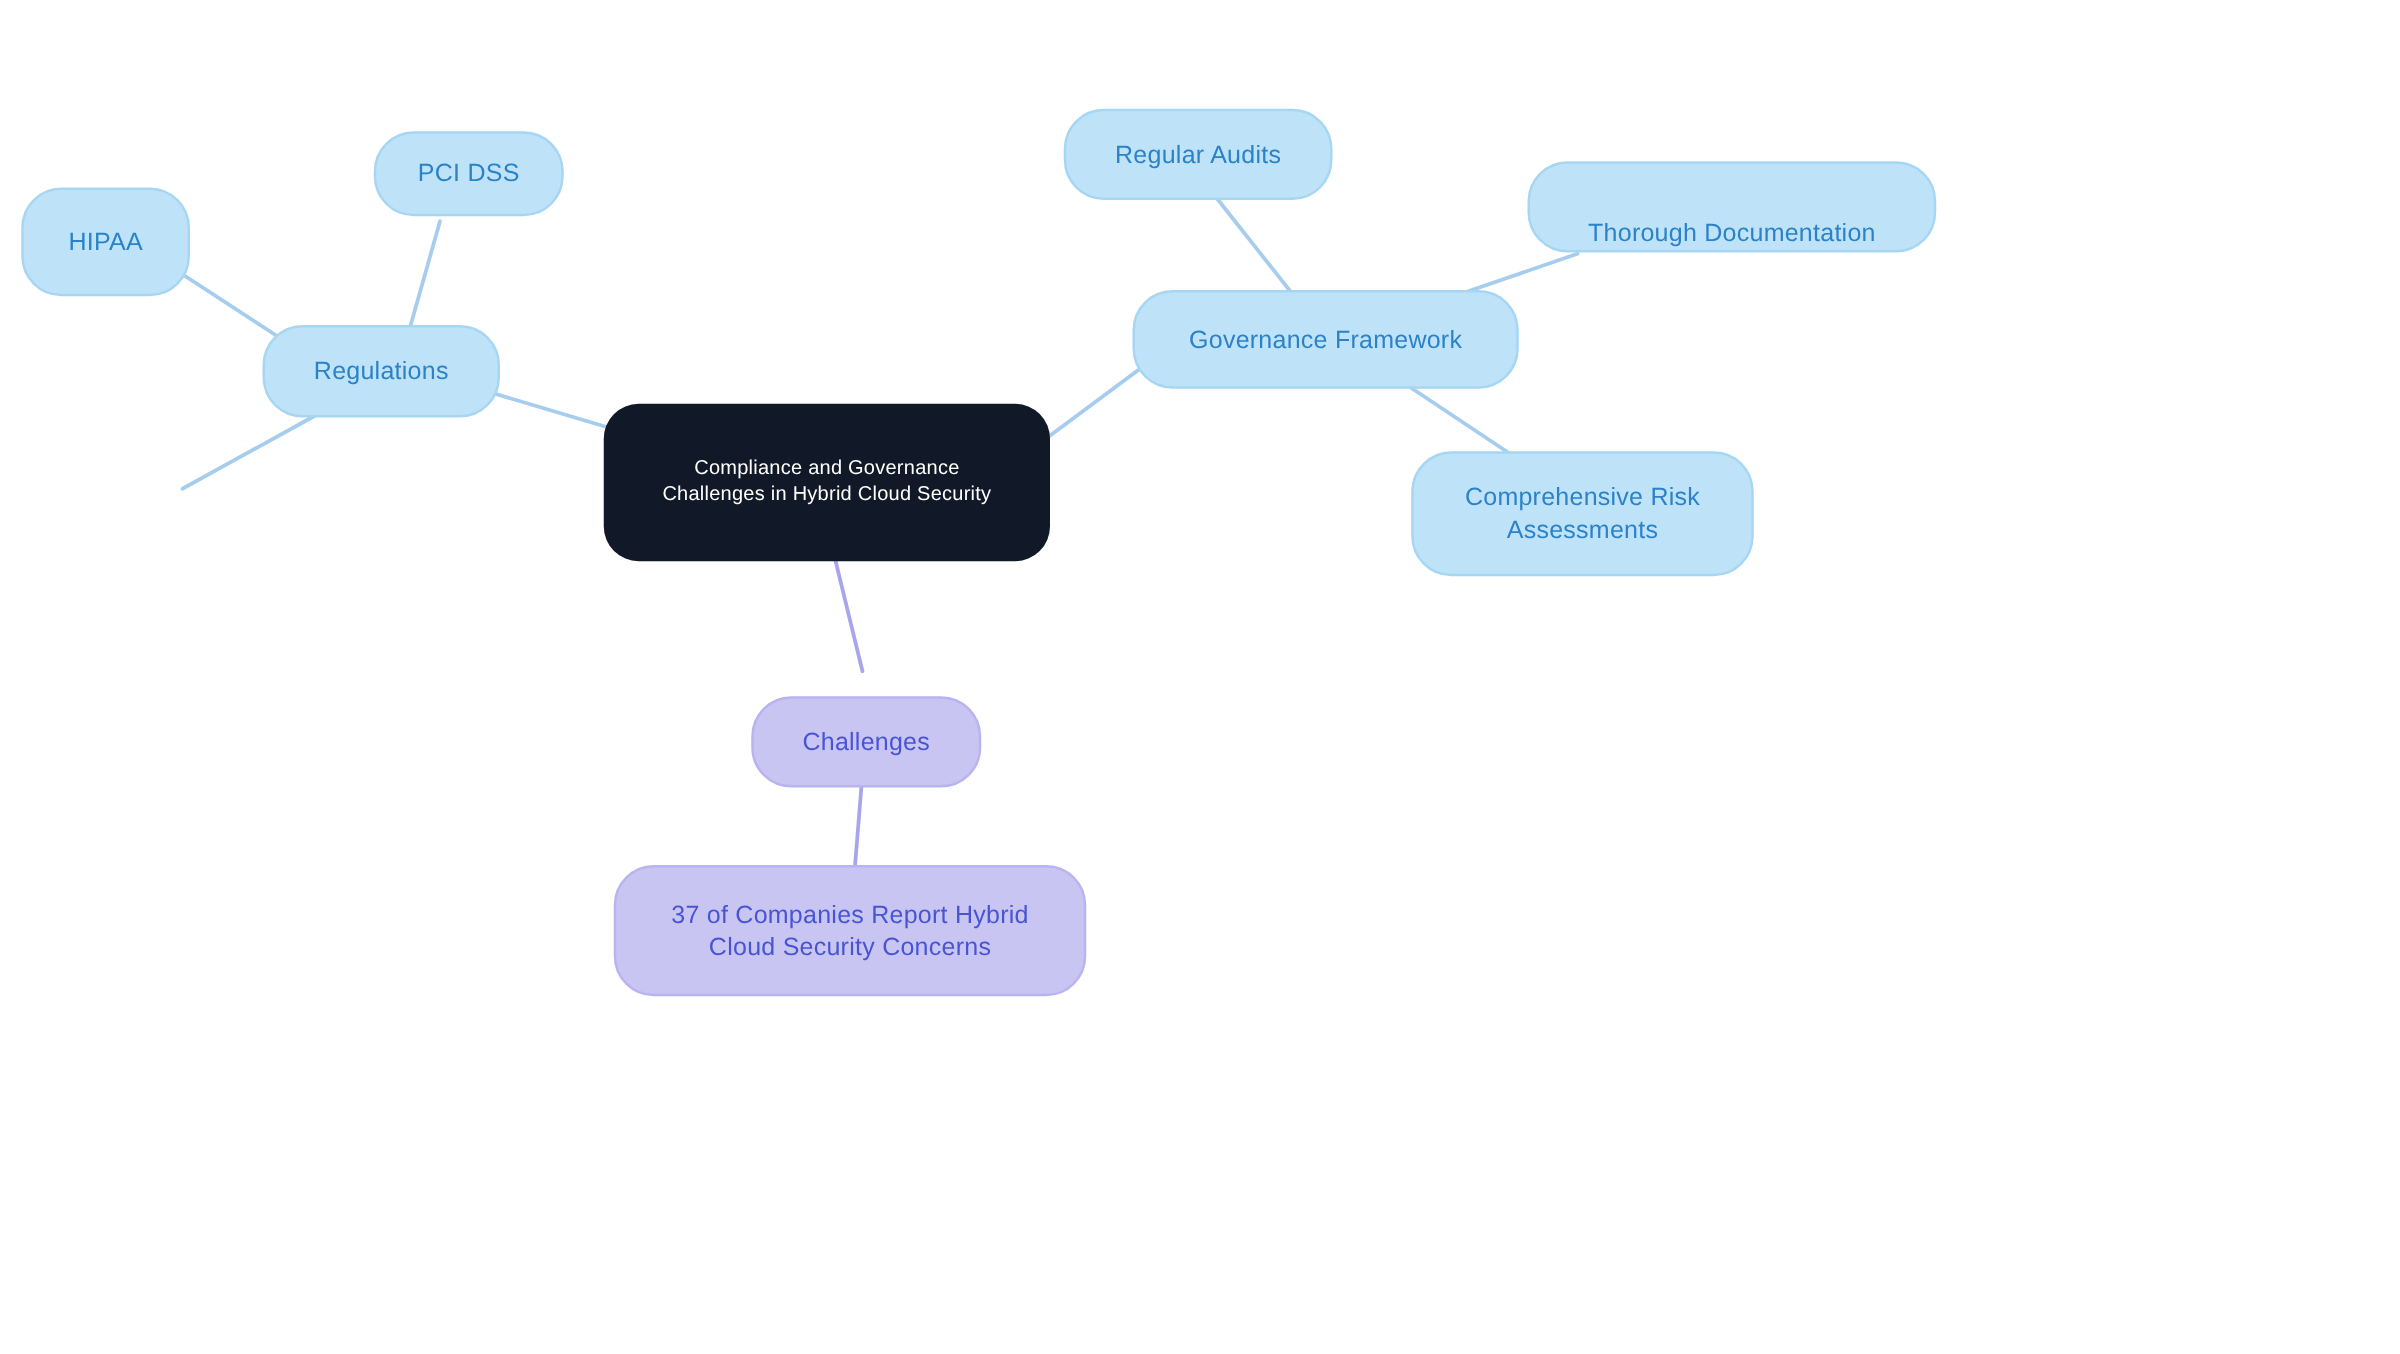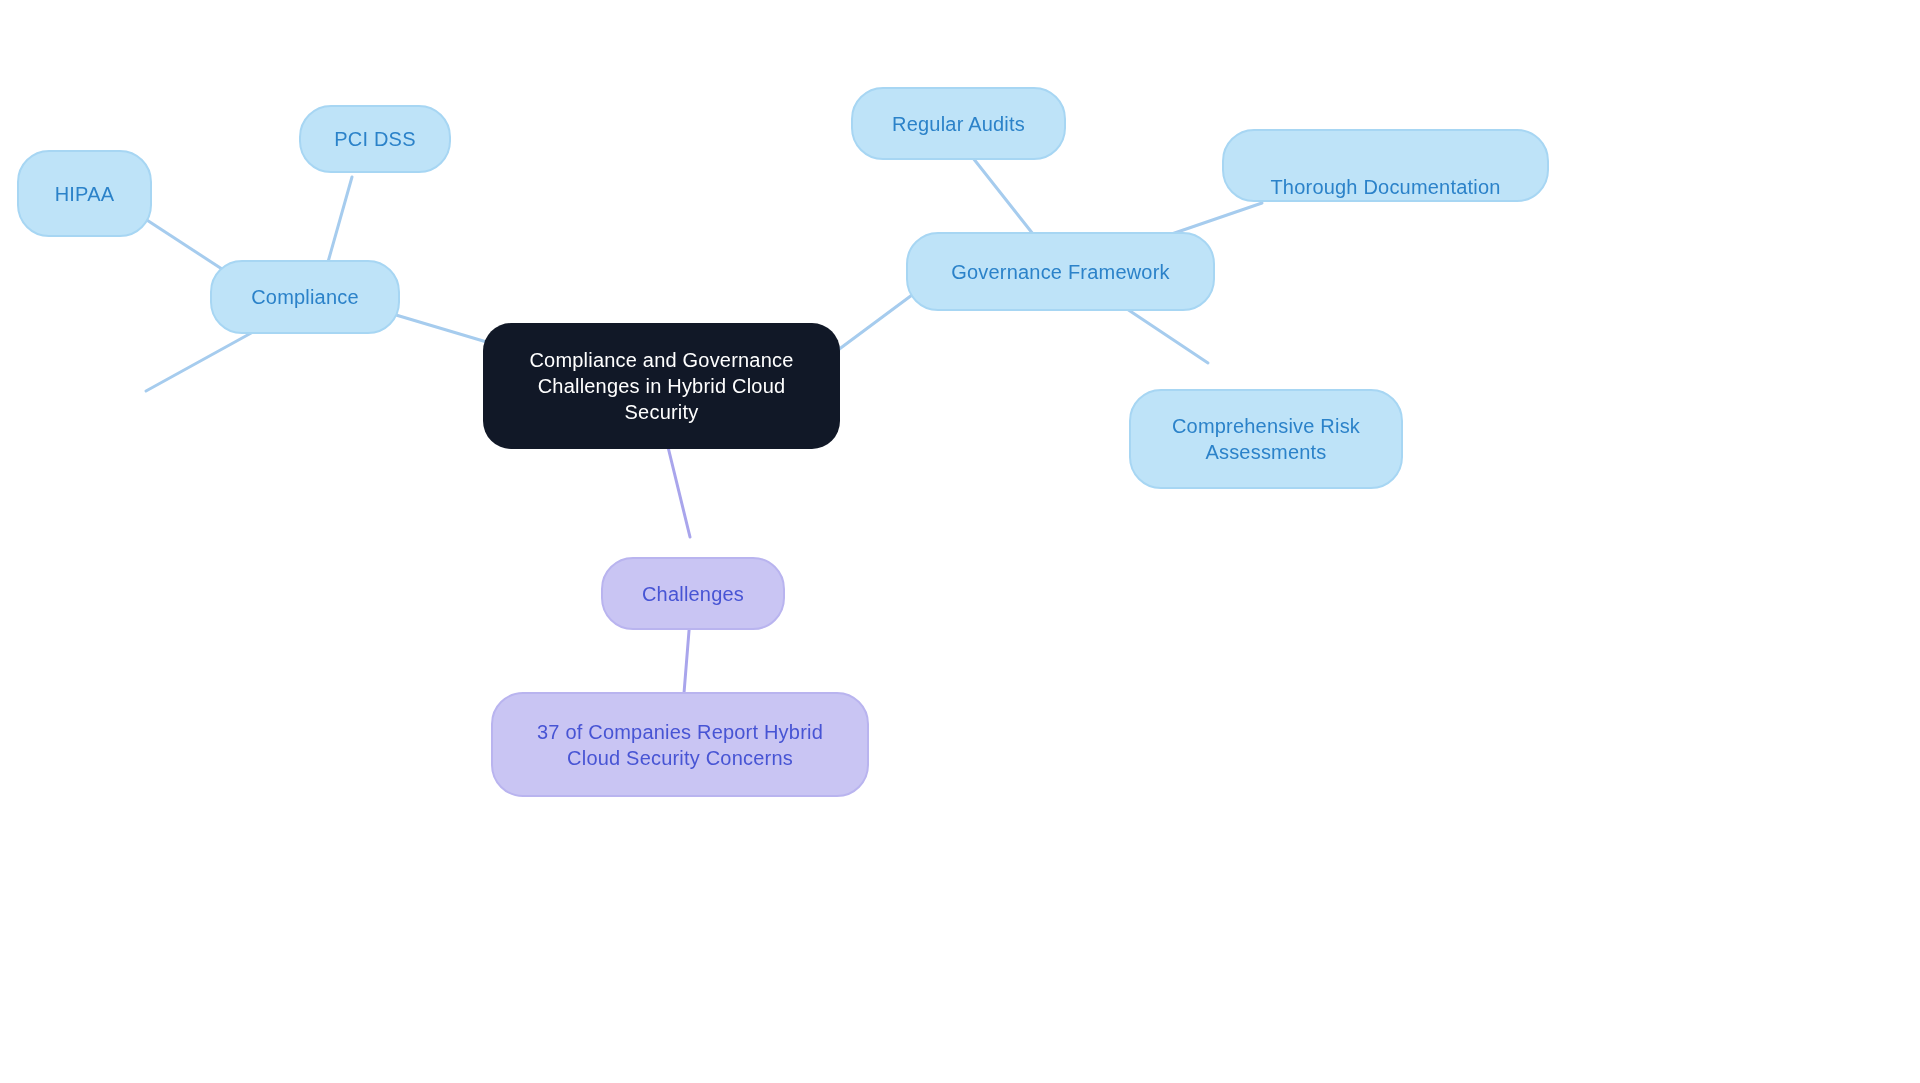--- a/index.html
+++ b/index.html
@@ -44,21 +44,21 @@
   .node-purple {
     background: var(--purple-node-fill);
     border: 2px solid var(--purple-node-border);
     color: var(--purple-node-text);
     border-radius: 32px;
   }
   .node-center {
     background: var(--center-fill);
     color: var(--center-text);
     border-radius: 28px;
-    font-size: 20px;
+    font-size: 16px;
     padding: 0 34px;
   }
   line {
     stroke-width: 3;
     stroke-linecap: round;
   }
   .line-blue { stroke: var(--blue-line); }
   .line-purple { stroke: var(--purple-line); }
 </style>
 </head>
@@ -77,21 +77,21 @@
     <line class="line-blue" x1="1127" y1="309" x2="1208" y2="363"></line>
     <line class="line-purple" x1="668" y1="447" x2="690" y2="537"></line>
     <line class="line-purple" x1="691" y1="606" x2="684" y2="693"></line>
   </svg>
 
   <div class="node node-center" style="left:483px; top:323px; width:357px; height:126px;">
     <span class="label">Compliance and Governance Challenges in Hybrid Cloud Security</span>
   </div>
 
   <div class="node node-blue" style="left:210px; top:260px; width:190px; height:74px;">
-    <span class="label">Compliance</span>
+    <span class="label">Regulations</span>
   </div>
 
   <div class="node node-blue" style="left:17px; top:150px; width:135px; height:87px;">
     <span class="label">HIPAA</span>
   </div>
 
   <div class="node node-blue" style="left:299px; top:105px; width:152px; height:68px;">
     <span class="label">PCI DSS</span>
   </div>
 
@@ -101,21 +101,21 @@
   </div>
 
   <div class="node node-blue" style="left:906px; top:232px; width:309px; height:79px;">
     <span class="label">Governance Framework</span>
   </div>
 
   <div class="node node-blue" style="left:1222px; top:129px; width:327px; height:73px;align-items:flex-end;">
     <span class="label">Thorough Documentation</span>
   </div>
 
-  <div class="node node-blue" style="left:1129px; top:361px; width:274px; height:100px; padding:0 34px;margin-top:28px;">
+  <div class="node node-blue" style="left:1129px; top:361px; width:274px; height:100px; padding:0 34px;">
     <span class="label">Comprehensive Risk Assessments</span>
   </div>
 
   <div class="node node-purple" style="left:601px; top:535px; width:184px; height:73px;margin-top:22px;">
     <span class="label">Challenges</span>
   </div>
 
   <div class="node node-purple" style="left:491px; top:692px; width:378px; height:105px; padding:0 30px;align-items:center;">
     <span class="label">37 of Companies Report Hybrid Cloud Security Concerns</span>
   </div>

